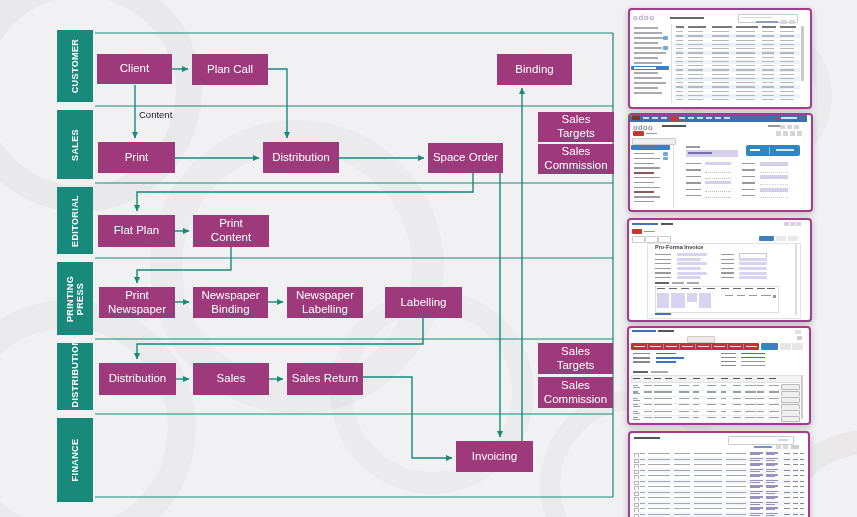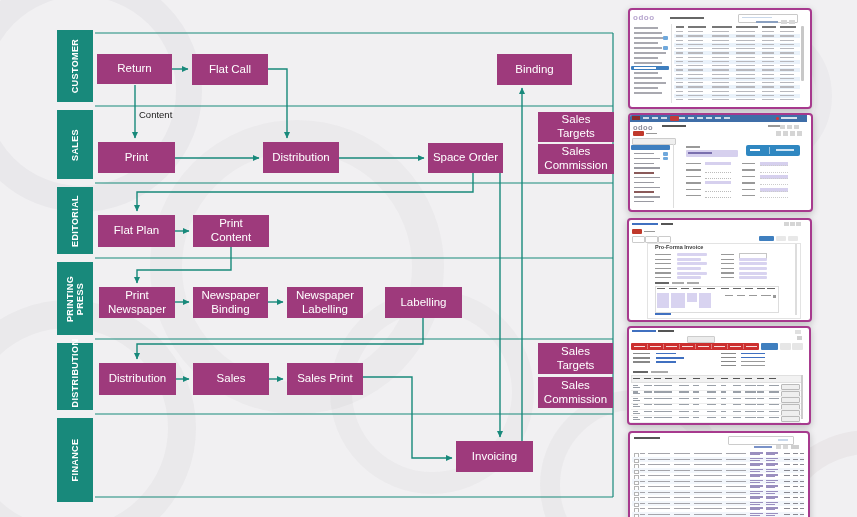--- a/index.html
+++ b/index.html
@@ -79,43 +79,43 @@
 PRESS</span>
       </div>
       <div class="lane-seg" style="left: 57px; top: 343px; width: 36px; height: 67px; background: rgb(24, 137, 123);">
         <span class="lane-label" style="width: 61px;">DISTRIBUTION</span>
       </div>
       <div class="lane-seg" style="left: 57px; top: 418px; width: 36px; height: 84px; background: rgb(24, 137, 123);">
         <span class="lane-label" style="width: 78px;">FINANCE</span>
       </div>
     </div>
   <div id="flow-nodes">
-      <div class="flow-node" style="left: 97px; top: 54px; width: 75px; height: 30px; background: rgb(158, 58, 124); color: rgb(255, 255, 255);">Return</div>
-      <div class="flow-node" style="left: 192px; top: 54px; width: 76px; height: 31px; background: rgb(158, 58, 124); color: rgb(255, 255, 255);">Flat Call</div>
+      <div class="flow-node" style="left: 97px; top: 54px; width: 75px; height: 30px; background: rgb(158, 58, 124); color: rgb(255, 255, 255);">Client</div>
+      <div class="flow-node" style="left: 192px; top: 54px; width: 76px; height: 31px; background: rgb(158, 58, 124); color: rgb(255, 255, 255);">Plan Call</div>
       <div class="flow-node" style="left: 497px; top: 54px; width: 75px; height: 31px; background: rgb(158, 58, 124); color: rgb(255, 255, 255);">Binding</div>
       <div class="flow-node" style="left: 98px; top: 142px; width: 77px; height: 31px; background: rgb(158, 58, 124); color: rgb(255, 255, 255);">Print</div>
       <div class="flow-node" style="left: 263px; top: 142px; width: 76px; height: 31px; background: rgb(158, 58, 124); color: rgb(255, 255, 255);">Distribution</div>
       <div class="flow-node" style="left: 428px; top: 143px; width: 75px; height: 30px; background: rgb(158, 58, 124); color: rgb(255, 255, 255);">Space Order</div>
       <div class="flow-node" style="left: 538px; top: 112px; width: 76px; height: 30px; background: rgb(158, 58, 124); color: rgb(255, 255, 255);">Sales
 Targets</div>
       <div class="flow-node" style="left: 538px; top: 144px; width: 76px; height: 30px; background: rgb(158, 58, 124); color: rgb(255, 255, 255);">Sales
 Commission</div>
       <div class="flow-node" style="left: 98px; top: 215px; width: 77px; height: 32px; background: rgb(158, 58, 124); color: rgb(255, 255, 255);">Flat Plan</div>
       <div class="flow-node" style="left: 193px; top: 215px; width: 76px; height: 32px; background: rgb(158, 58, 124); color: rgb(255, 255, 255);">Print
 Content</div>
       <div class="flow-node" style="left: 99px; top: 287px; width: 76px; height: 31px; background: rgb(158, 58, 124); color: rgb(255, 255, 255);">Print
 Newspaper</div>
       <div class="flow-node" style="left: 193px; top: 287px; width: 75px; height: 31px; background: rgb(158, 58, 124); color: rgb(255, 255, 255);">Newspaper
 Binding</div>
       <div class="flow-node" style="left: 287px; top: 287px; width: 76px; height: 31px; background: rgb(158, 58, 124); color: rgb(255, 255, 255);">Newspaper
 Labelling</div>
       <div class="flow-node" style="left: 385px; top: 287px; width: 77px; height: 31px; background: rgb(158, 58, 124); color: rgb(255, 255, 255);">Labelling</div>
       <div class="flow-node" style="left: 99px; top: 363px; width: 77px; height: 32px; background: rgb(158, 58, 124); color: rgb(255, 255, 255);">Distribution</div>
       <div class="flow-node" style="left: 193px; top: 363px; width: 76px; height: 32px; background: rgb(158, 58, 124); color: rgb(255, 255, 255);">Sales</div>
-      <div class="flow-node" style="left: 287px; top: 363px; width: 76px; height: 32px; background: rgb(158, 58, 124); color: rgb(255, 255, 255);">Sales Print</div>
+      <div class="flow-node" style="left: 287px; top: 363px; width: 76px; height: 32px; background: rgb(158, 58, 124); color: rgb(255, 255, 255);">Sales Return</div>
       <div class="flow-node" style="left: 538px; top: 343px; width: 75px; height: 31px; background: rgb(158, 58, 124); color: rgb(255, 255, 255);">Sales
 Targets</div>
       <div class="flow-node" style="left: 538px; top: 377px; width: 75px; height: 31px; background: rgb(158, 58, 124); color: rgb(255, 255, 255);">Sales
 Commission</div>
       <div class="flow-node" style="left: 456px; top: 441px; width: 77px; height: 31px; background: rgb(158, 58, 124); color: rgb(255, 255, 255);">Invoicing</div>
     </div>
   <div id="edge-labels">
       <div class="edge-label" style="left: 139px; top: 109px;">Content</div>
     </div>
 </div>

